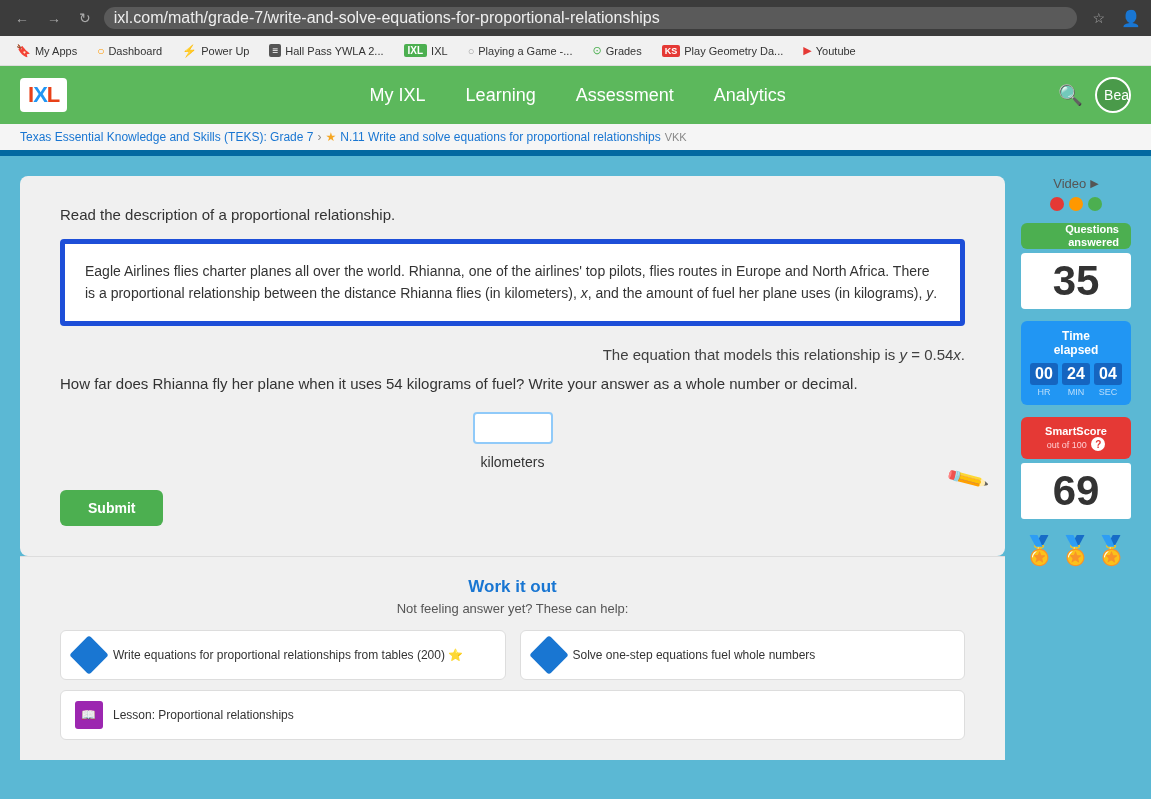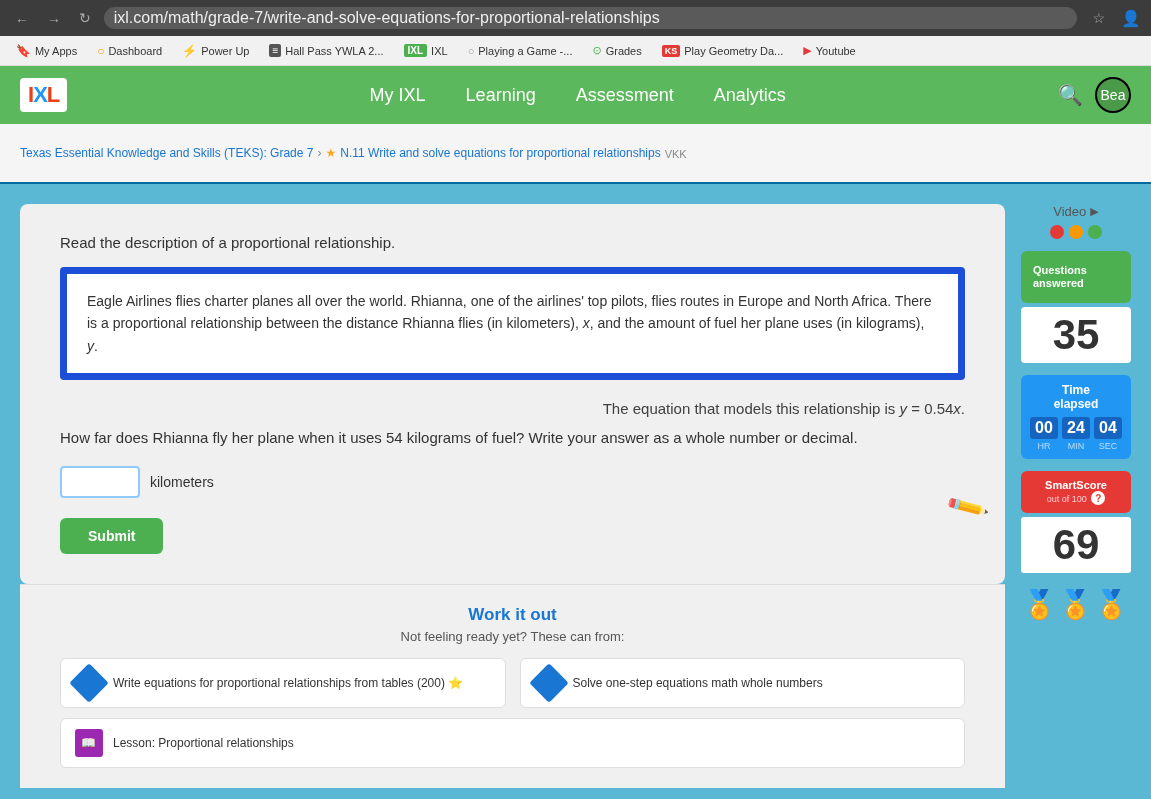--- a/index.html
+++ b/index.html
@@ -101,38 +101,38 @@
     .search-icon-btn {
       color: white;
       font-size: 20px;
       cursor: pointer;
     }
     .avatar-btn {
       width: 36px;
       height: 36px;
       border-radius: 50%;
       background: #4a9a4a;
-      border: 2px solid #000000;
-      display: flex;
-      align-items: center;
-      justify-content: center;
+      border: 2px solid #ffffff;
+      display: flex;
+      align-items: center;
+      justify-content: flex-end;
       color: white;
       font-size: 14px;
       cursor: pointer;
     }
 
     
     .breadcrumb-bar {
       background: #f5f5f5;
-      border-bottom: 2px solid #0369a1;
-      padding: 22px 20px;
+      border-bottom: 6px solid #0369a1;
+      padding: 6px 20px;
       font-size: 12px;
       color: #555;
       display: flex;
-      align-items: flex-end;
+      align-items: center;
       gap: 4px;
     }
     .breadcrumb-link { color: #1976d2; cursor: pointer; }
     .breadcrumb-sep { color: #888; }
     .breadcrumb-star { color: #f5a623; }
     .breadcrumb-code { color: #888; font-size: 11px; }
 
     
     .main-content {
       background: #5bb8d4;
@@ -180,22 +180,22 @@
     .dot {
       width: 14px;
       height: 14px;
       border-radius: 50%;
     }
 
     .questions-answered-box {
       background: #4caf50;
       color: white;
       border-radius: 6px;
-      padding: 13px 12px;
-      text-align: left;
+      padding: 0 12px;
+      text-align: right;
       width: 100%;
     }
     .qa-label { font-size: 11px; font-weight: bold; line-height: 1.2; }
     .qa-number {
       font-size: 42px;
       font-weight: bold;
       text-align: center;
       color: #333;
       background: white;
       border-radius: 4px;
@@ -271,21 +271,21 @@
     }
 
     
     .question-prompt {
       font-size: 15px;
       color: #333;
       margin-bottom: 16px;
     }
     .passage-box {
       background: white;
-      border: 7px solid #1d4ed8;
+      border: 5px solid #1d4ed8;
       border-radius: 4px;
       padding: 16px 20px;
       margin-bottom: 20px;
       font-size: 14px;
       color: #333;
       line-height: 1.6;
     }
     .equation-text {
       font-size: 15px;
       color: #404040;
@@ -295,20 +295,21 @@
     .question-text {
       font-size: 15px;
       color: #333;
       margin-bottom: 20px;
     }
     .answer-row {
       display: flex;
       align-items: center;
       gap: 10px;
       margin-bottom: 20px;
+      flex-direction: column;
     }
     .answer-input {
       width: 80px;
       height: 32px;
       border: 2px solid #90caf9;
       border-radius: 4px;
       background: white;
       padding: 0 8px;
       font-size: 14px;
     }
@@ -529,29 +530,29 @@
       </div>
 
       <button class="submit-btn">Submit</button>
 
       
       <span class="pencil-icon">✏️</span>
     </div>
 
     <div class="work-it-out">
       <p class="work-it-out-title">Work it out</p>
-      <p class="work-it-out-subtitle">Not feeling ready yet? These can from:</p>
+      <p class="work-it-out-subtitle">Not feeling answer yet? These can help:</p>
       <div class="help-cards">
         <div class="help-card">
           <div class="help-diamond help-diamond-blue"></div>
           <span>Write equations for proportional relationships from tables (200) ⭐</span>
         </div>
         <div class="help-card">
           <div class="help-diamond help-diamond-blue"></div>
-          <span>Solve one-step equations math whole numbers</span>
+          <span>Solve one-step equations fuel whole numbers</span>
         </div>
       </div>
       <div class="help-lesson-card">
         <div class="help-lesson-icon">
           <span style="color:white;font-size:12px;">📖</span>
         </div>
         <span>Lesson: Proportional relationships</span>
       </div>
     </div>
   </div>

